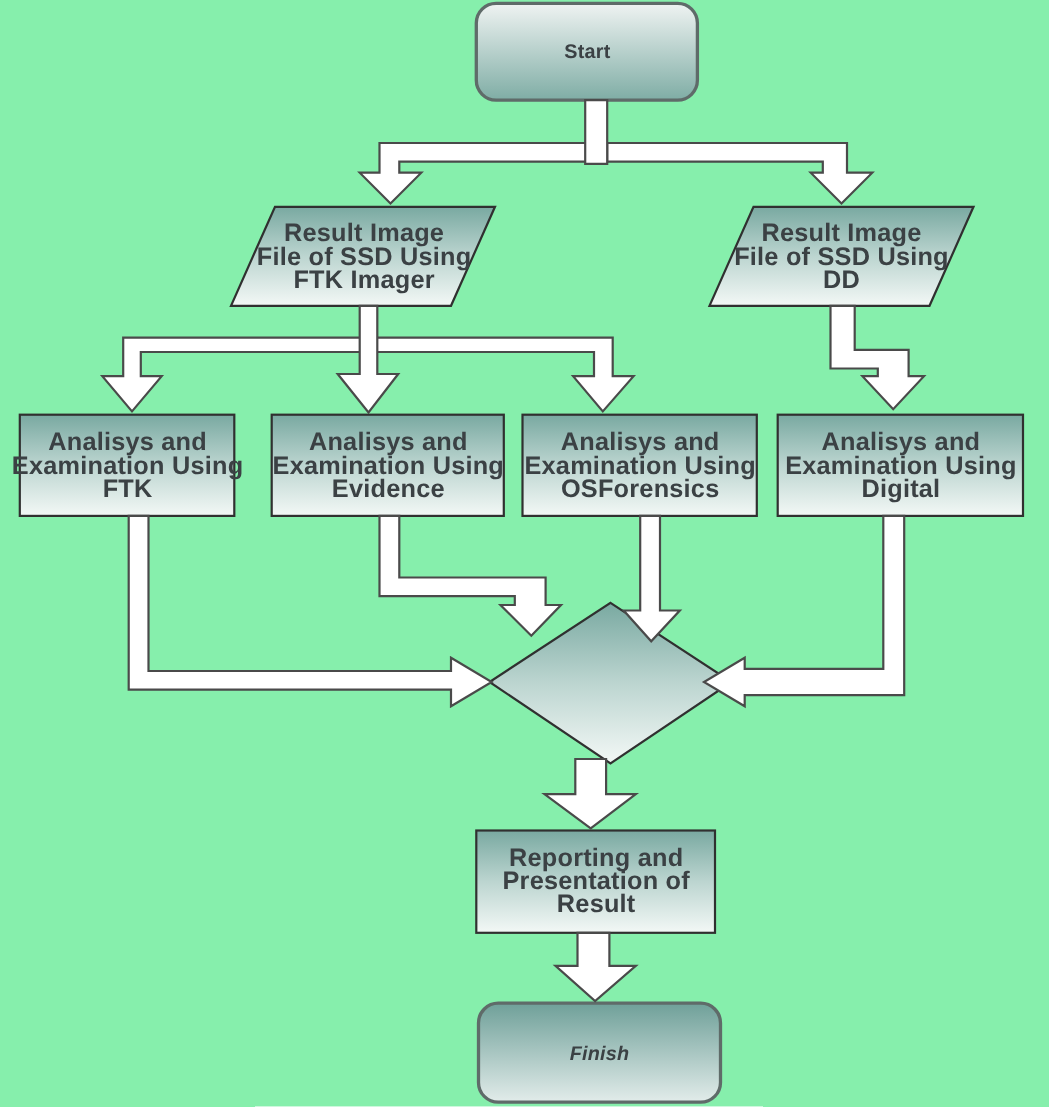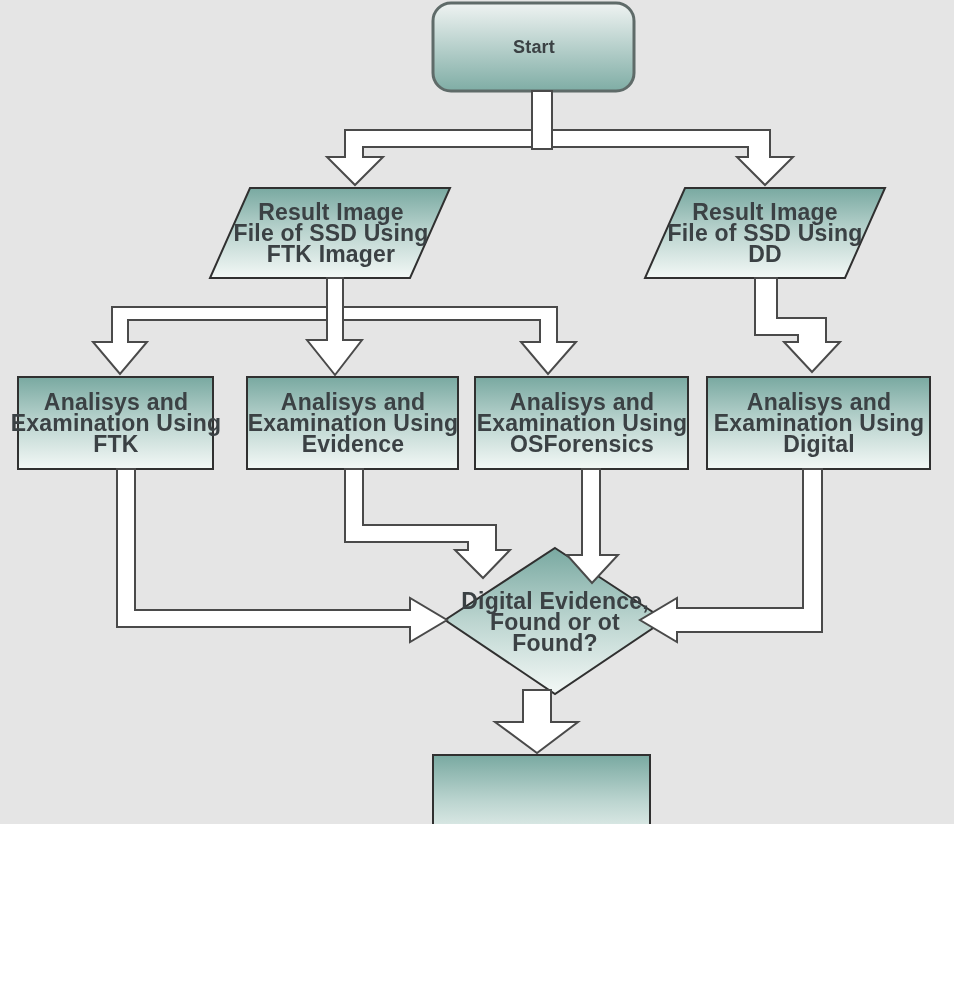--- a/index.html
+++ b/index.html
@@ -1,20 +1,20 @@
 <!DOCTYPE html>
 <html><head>
 <meta charset="utf-8">
 <style>
   html, body { margin: 0; padding: 0; background: #ffffff; }
   .canvas {
     position: relative;
     width: 954px;
-    height: 824px;
-    background: #e5e5e5;
+    height: 1006px;
+    background: #86efac;
     overflow: hidden;
     font-family: "Liberation Sans", sans-serif;
   }
   .canvas svg { position: absolute; left: 0; top: 0; }
   .label {
     position: absolute;
     transform: translate(-50%, -50%);
     font-weight: bold;
     font-size: 23px;
     line-height: 21px;
@@ -124,24 +124,24 @@
     <div>Examination Using</div>
     <div>OSForensics</div>
   </div>
 
   <div class="label" style="left:819px; top:423px;">
     <div>Analisys and</div>
     <div>Examination Using</div>
     <div>Digital</div>
   </div>
 
-  <div class="label" style="left:555px; top:622px;">
-    <div>Digital Evidence,</div>
-    <div>Found or ot</div>
-    <div>Found?</div>
+
+  <div class="label" style="left:542px; top:801px;">
+    <div>Reporting and</div>
+    <div>Presentation of</div>
+    <div>Result</div>
   </div>
-
 
   <div class="label terminal" style="left:545px; top:958px;font-style:italic;">
     <div>Finish</div>
   </div>
 
 </div>
 
 </body></html>

